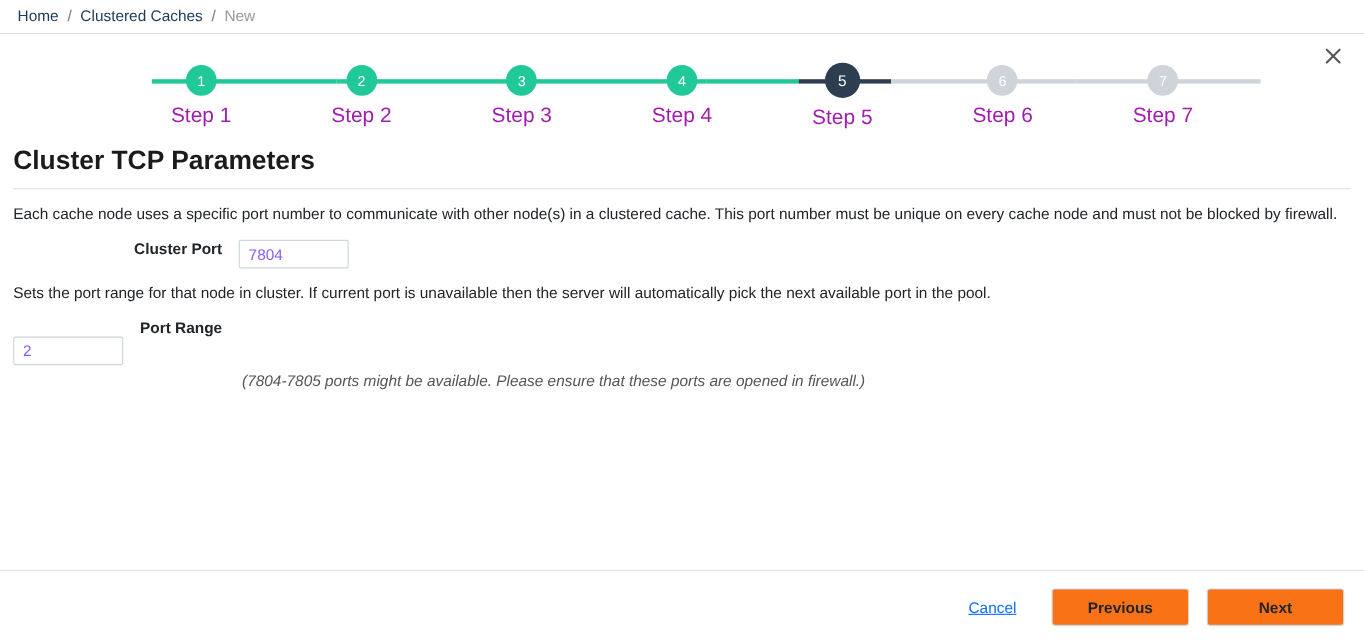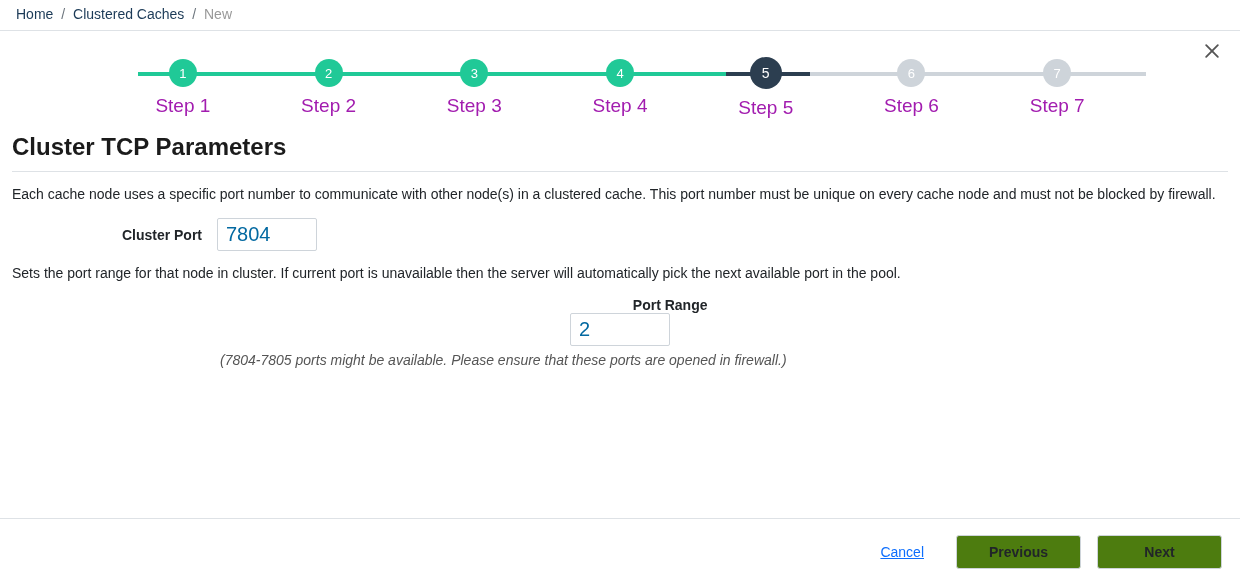--- a/index.html
+++ b/index.html
@@ -120,38 +120,37 @@
       border-top: 1px solid #dee2e6;
       margin: 0 12px 14px 12px;
     }
     .desc {
       font-size: 14px;
       color: #212529;
       padding: 0 12px 16px 12px;
     }
     .form-row {
       display: flex;
-      align-items: center;
       padding: 0 12px 14px 12px;
     }
     .form-label {
       width: 205px;
       text-align: right;
       padding-right: 15px;
       font-size: 14px;
       font-weight: 600;
       color: #212529;
     }
     .form-input {
       width: 100px;
       padding: 4px 8px;
       border: 1px solid #ced4da;
       border-radius: 2px;
-      font-size: 20px;
-      color: #0369a1;
+      font-size: 14px;
+      color: #8b5cf6;
     }
     .hint {
       font-size: 14px;
       font-style: italic;
       color: #555;
       padding-left: 220px;
     }
     .footer {
       position: absolute;
       bottom: 0;
@@ -170,21 +169,21 @@
       text-decoration: underline;
       font-size: 14px;
       cursor: pointer;
       margin-right: 16px;
     }
     .btn {
       padding: 8px 0;
       width: 125px;
       text-align: center;
       border: 1px solid #ced4da;
-      background: #4d7c0f;
+      background: #f97316;
       border-radius: 3px;
       font-size: 14px;
       font-weight: 600;
       color: #212529;
       cursor: pointer;
     }
   </style>
 </head>
 <body>
 

